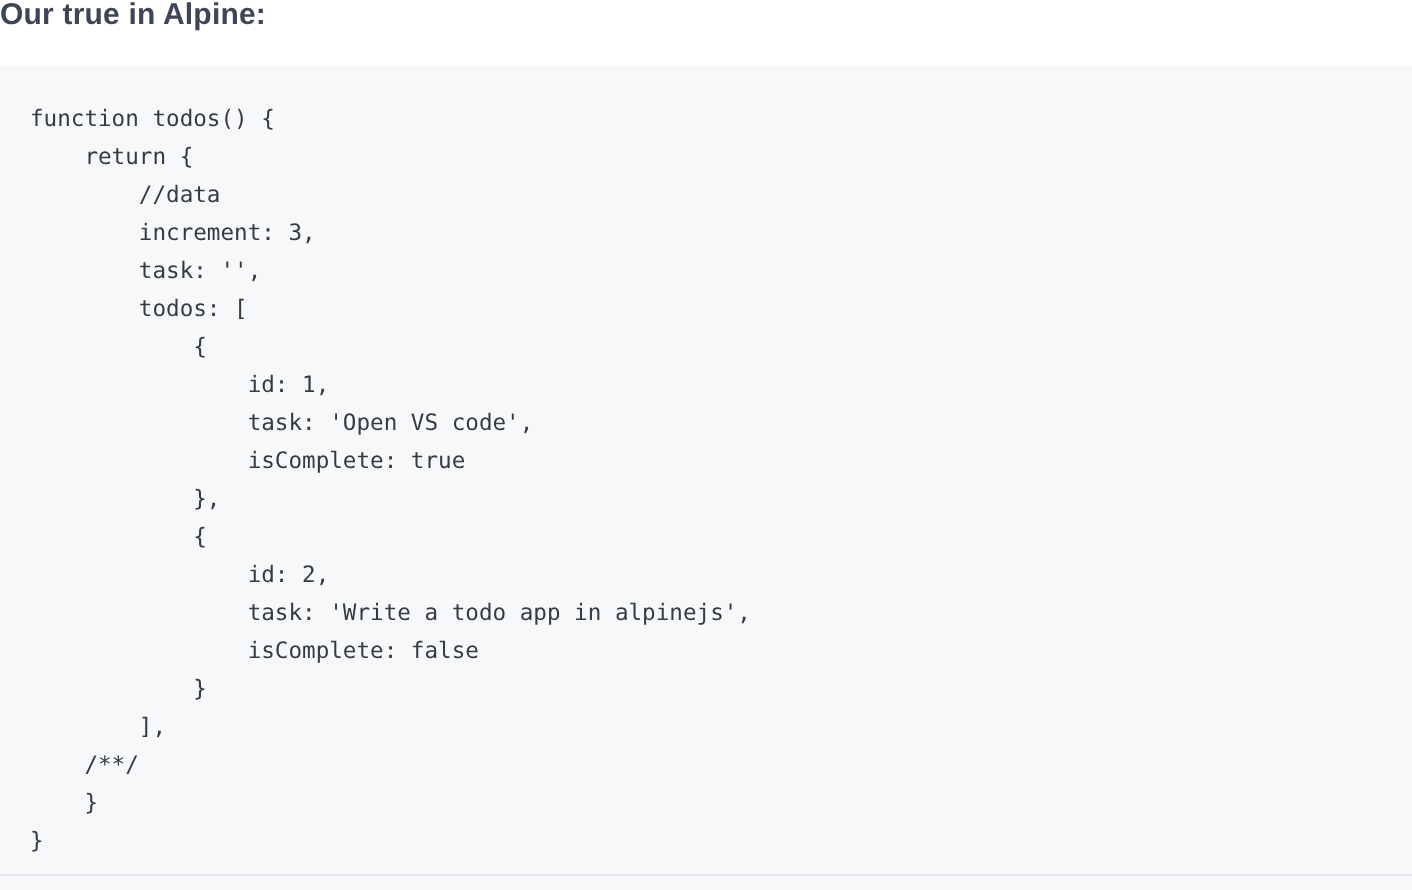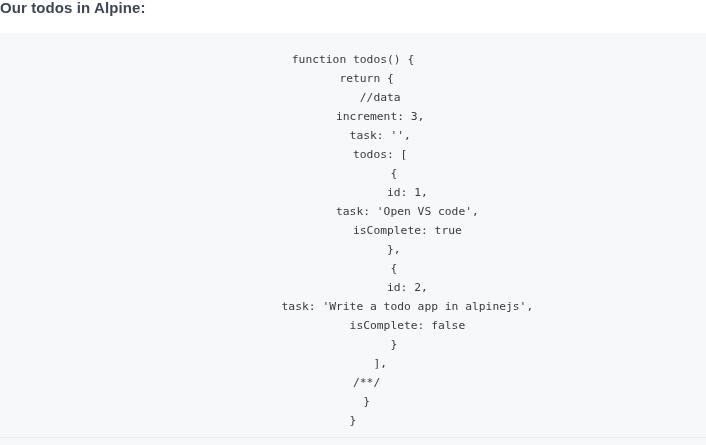--- a/index.html
+++ b/index.html
@@ -36,35 +36,34 @@
     overflow: hidden;
   }
   .code-block code {
     display: block;
     font-family: "DejaVu Sans Mono", "Liberation Mono", monospace;
     font-size: 11.3px;
     line-height: 19px;
     color: #363b42;
     white-space: pre;
     letter-spacing: 0;
-    text-align: center;
   }
   .bottom-divider {
     position: absolute;
     top: 437px;
     left: 0;
     right: 0;
     height: 1px;
     background: #e9ebee;
   }
 </style>
 </head>
 <body>
 
-<h3 class="page-heading">Our todos in Alpine:</h3>
+<h3 class="page-heading">Our true in Alpine:</h3>
 
 <pre class="code-block"><code>function todos() {
     return {
         //data
         increment: 3,
         task: '',
         todos: [
             {
                 id: 1,
                 task: 'Open VS code',

